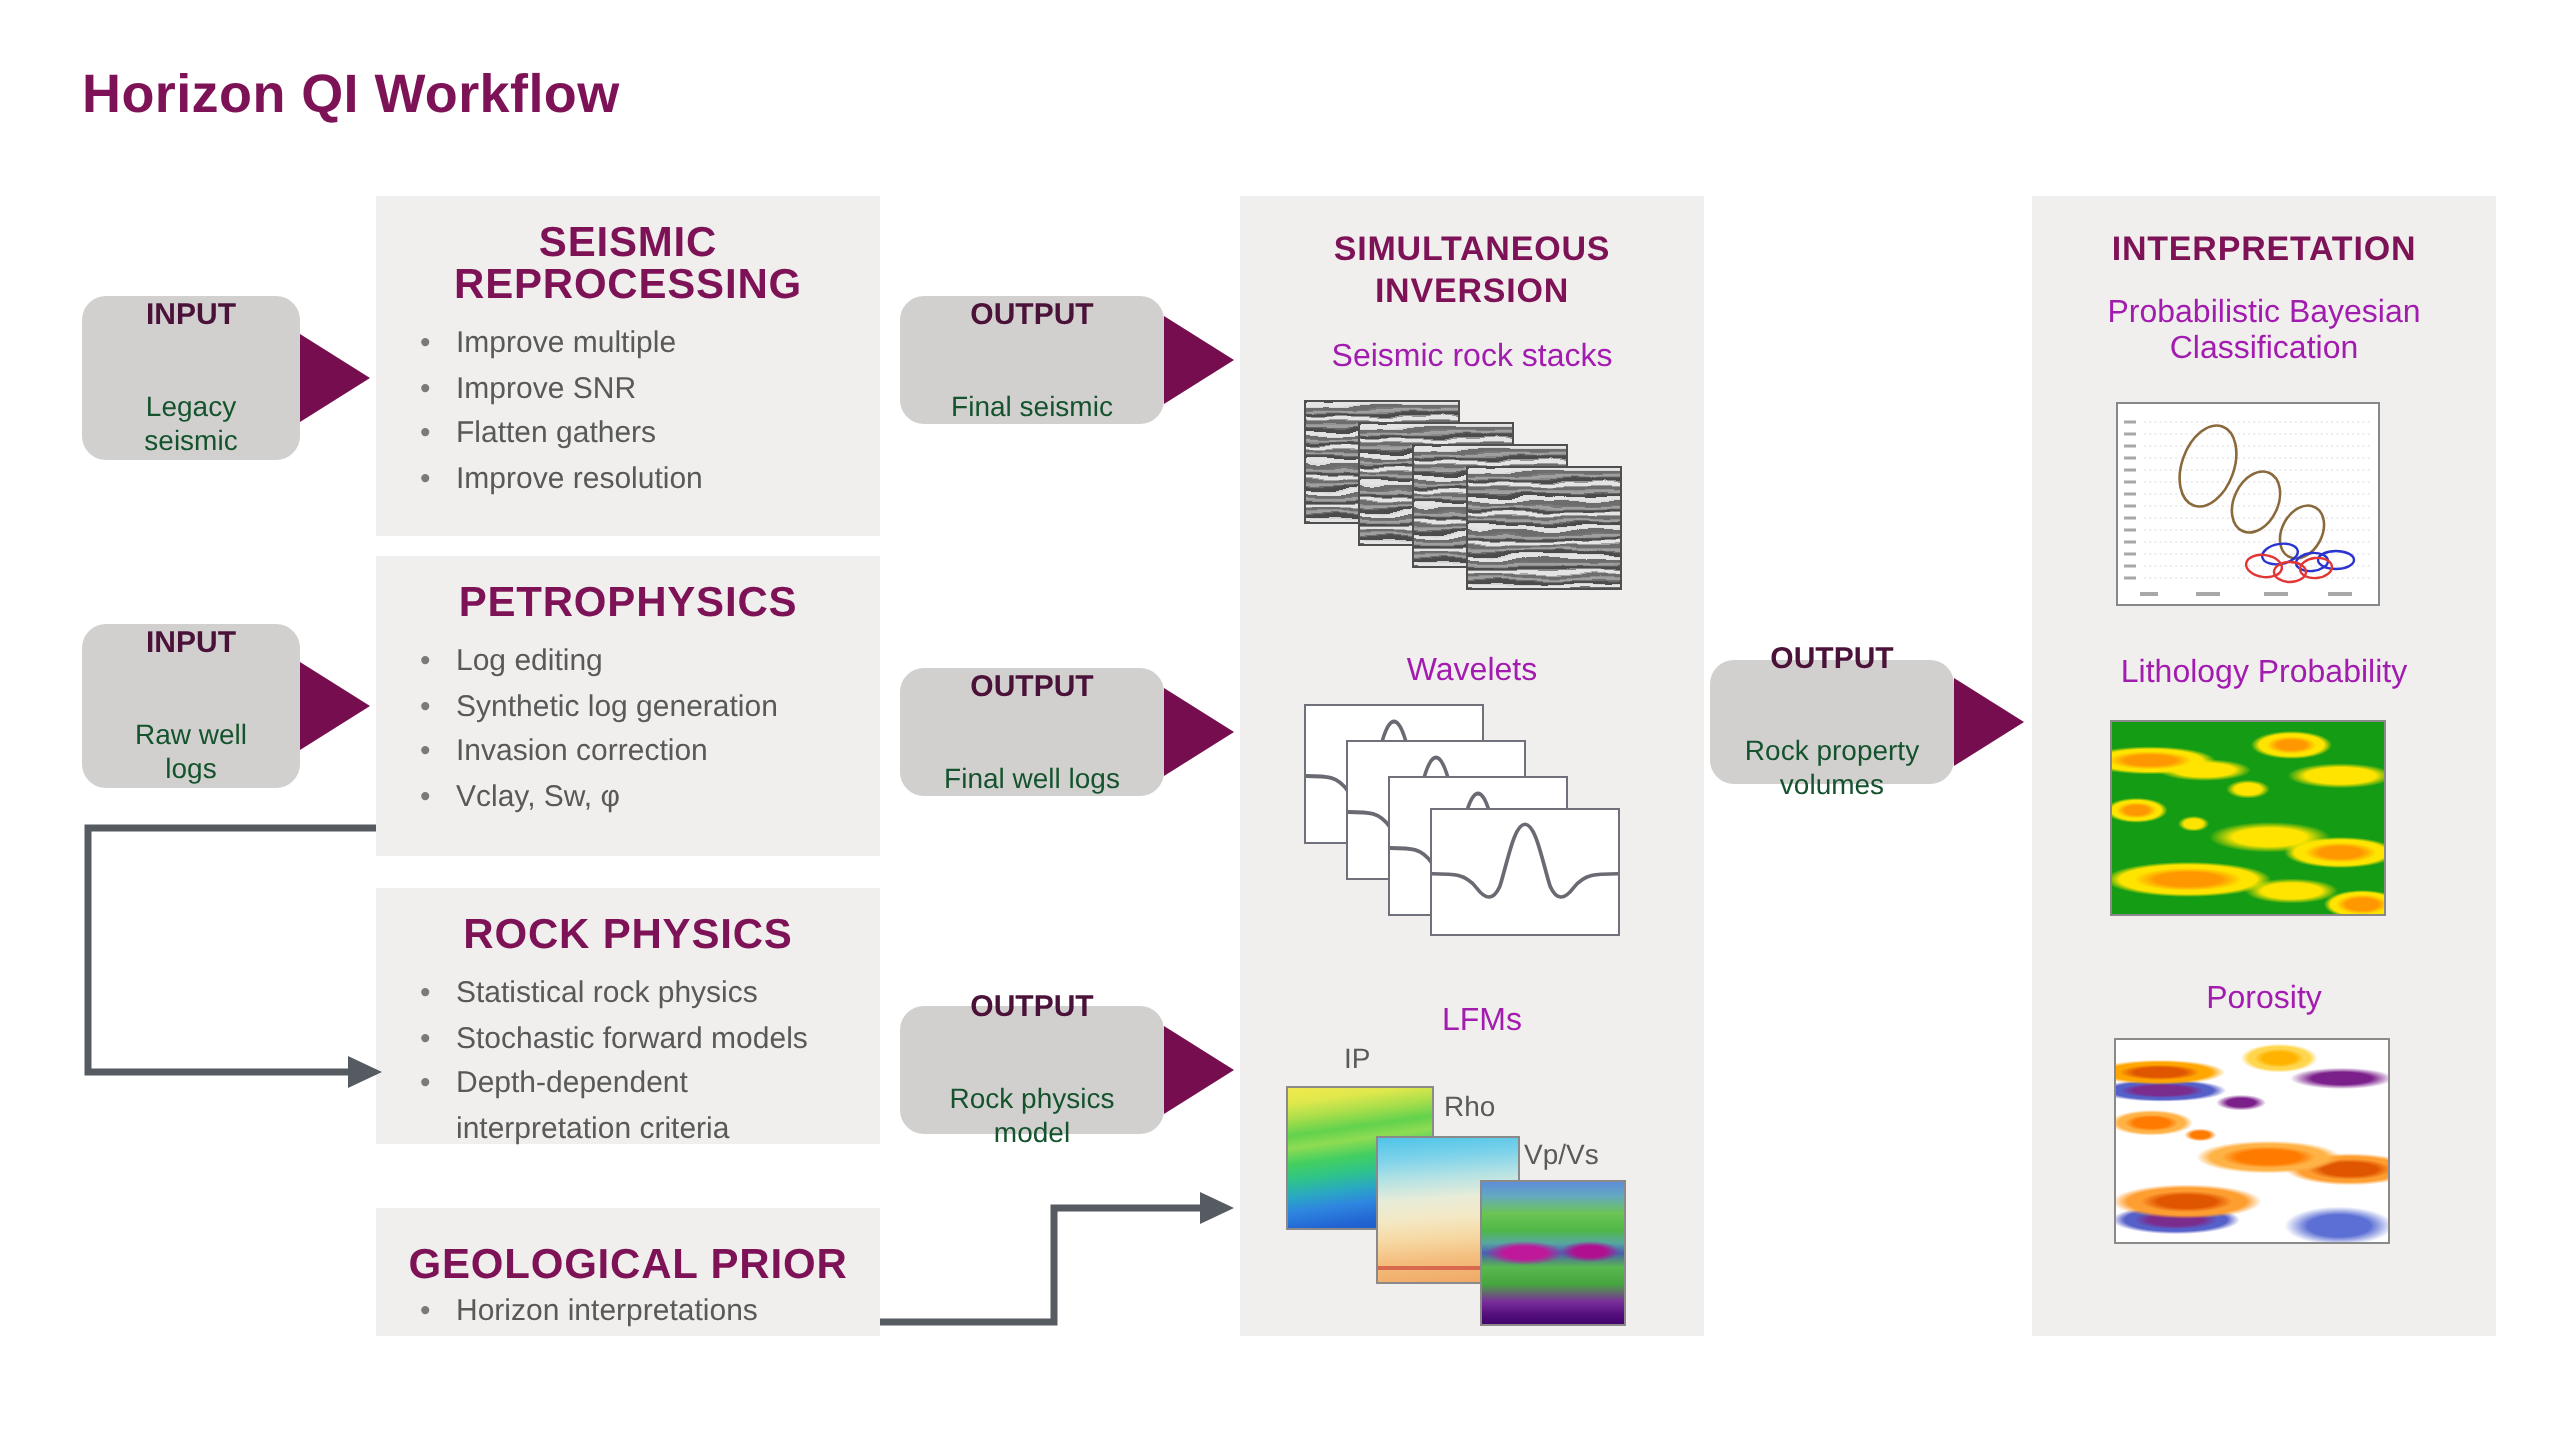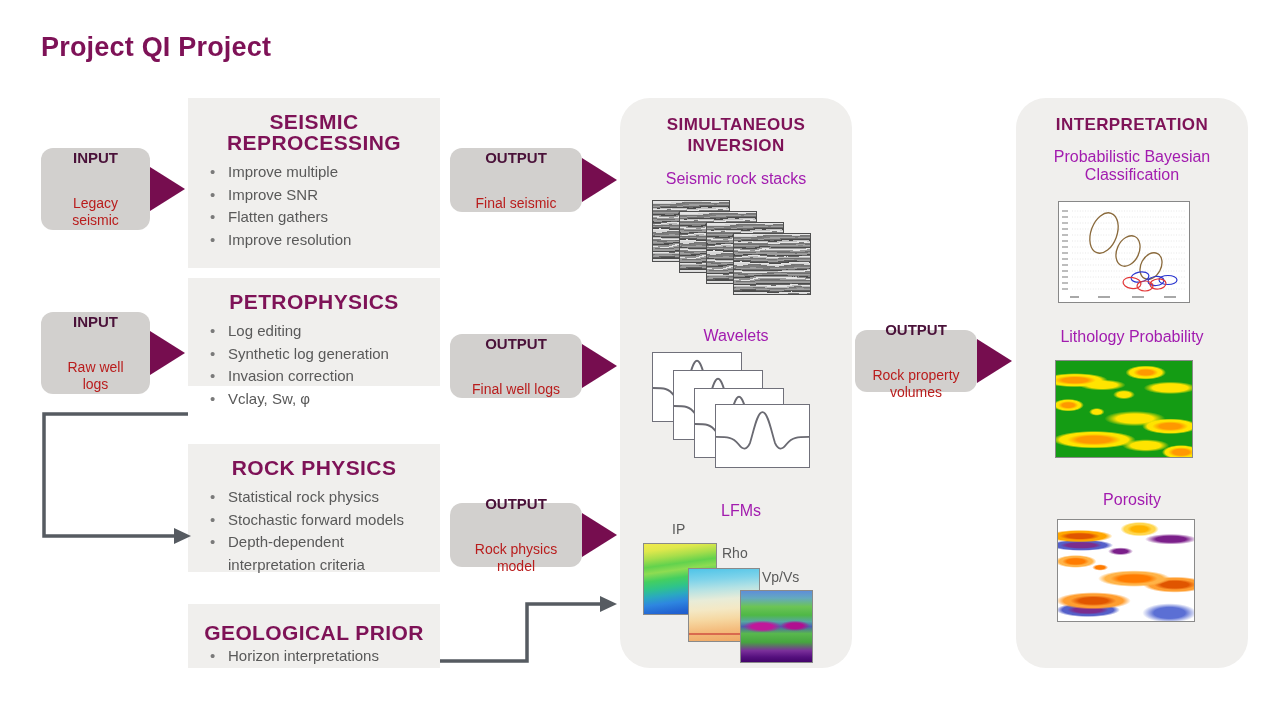--- a/index.html
+++ b/index.html
@@ -12,39 +12,39 @@
     position:absolute; left:41px; top:32px;
     font-size:27px; font-weight:bold; color:#7e1257; letter-spacing:.2px;
   }
   
   .io-box {
     position:absolute; background:#d2d0ce; border-radius:12px;
     display:flex; flex-direction:column; align-items:center; justify-content:center;
     text-align:center; padding:4px 6px;gap:28px;
   }
   .io-label { font-size:15px; font-weight:bold; color:#4a1139; line-height:18px; }
-  .io-sub   { font-size:14px; color:#b91c1c; line-height:17px; }
+  .io-sub   { font-size:14px; color:#14532d; line-height:17px; }
   .io-sub.narrow { width:72px; }
   
   .flow-arrow {
     position:absolute; width:0; height:0;
     border-top:22px solid transparent; border-bottom:22px solid transparent;
     border-left:35px solid #760d4f;
   }
   
   .proc-box { position:absolute; left:188px; width:252px; background:#f0efed; }
   .proc-title {
     margin:13px auto 6px auto; text-align:center;
     font-size:21px; font-weight:bold; color:#7e1257; letter-spacing:.4px; line-height:21px;
   }
   .tw170 { width:175px; }
   .bullets { padding:2px 10px 0 22px; }
   .bullet { display:flex; font-size:15px; color:#595959; line-height:22.5px; }
   .bullet .dot { width:18px; flex:none; color:#7a7a7a; }
-  .panel { position:absolute; top:98px; width:232px; height:570px; background:#f0efed;border-radius:30px; }
+  .panel { position:absolute; top:98px; width:232px; height:570px; background:#f0efed; }
   .panel-title {
     margin:16px auto 0 auto; text-align:center;
     font-size:17px; font-weight:bold; color:#7e1257; letter-spacing:.4px; line-height:21px;
   }
   .tw190 { width:190px; }
   .img-label { position:absolute; font-size:16px; color:#a21caf; text-align:center; }
   .lfm-sublabel { position:absolute; font-size:14px; color:#5a5a5a; }
   
   .seis-card {
     position:absolute; width:78px; height:62px; border:1px solid #4f4f4f;
@@ -76,21 +76,21 @@
     </pattern>
     <filter id="seisW" x="-20%" y="-20%" width="140%" height="140%">
       <feTurbulence type="fractalNoise" baseFrequency="0.035 0.12" numOctaves="2" seed="7" result="n"></feTurbulence>
       <feDisplacementMap in="SourceGraphic" in2="n" scale="6" xChannelSelector="R" yChannelSelector="G"></feDisplacementMap>
     </filter>
   </defs>
 </svg>
 
 <div class="page">
 
-  <div class="page-title">Project QI Project</div>
+  <div class="page-title">Horizon QI Workflow</div>
 
   <div class="io-box" style="left:41px;top:148px;width:109px;height:82px">
     <div class="io-label">INPUT</div>
     <div class="io-sub narrow">Legacy seismic</div>
   </div>
   <div class="flow-arrow" style="left:150px;top:167px"></div>
 
   <div class="io-box" style="left:41px;top:312px;width:109px;height:82px">
     <div class="io-label">INPUT</div>
     <div class="io-sub narrow">Raw well logs</div>
@@ -112,21 +112,21 @@
           <span class="dot">•</span>
           <span>Flatten gathers</span>
         </div>
       <div class="bullet">
           <span class="dot">•</span>
           <span>Improve resolution</span>
         </div>
     </div>
   </div>
 
-  <div class="proc-box" style="top:278px;height:108px">
+  <div class="proc-box" style="top:278px;height:150px">
     <div class="proc-title">PETROPHYSICS</div>
     <div class="bullets">
       <div class="bullet">
           <span class="dot">•</span>
           <span>Log editing</span>
         </div>
       <div class="bullet">
           <span class="dot">•</span>
           <span>Synthetic log generation</span>
         </div>

